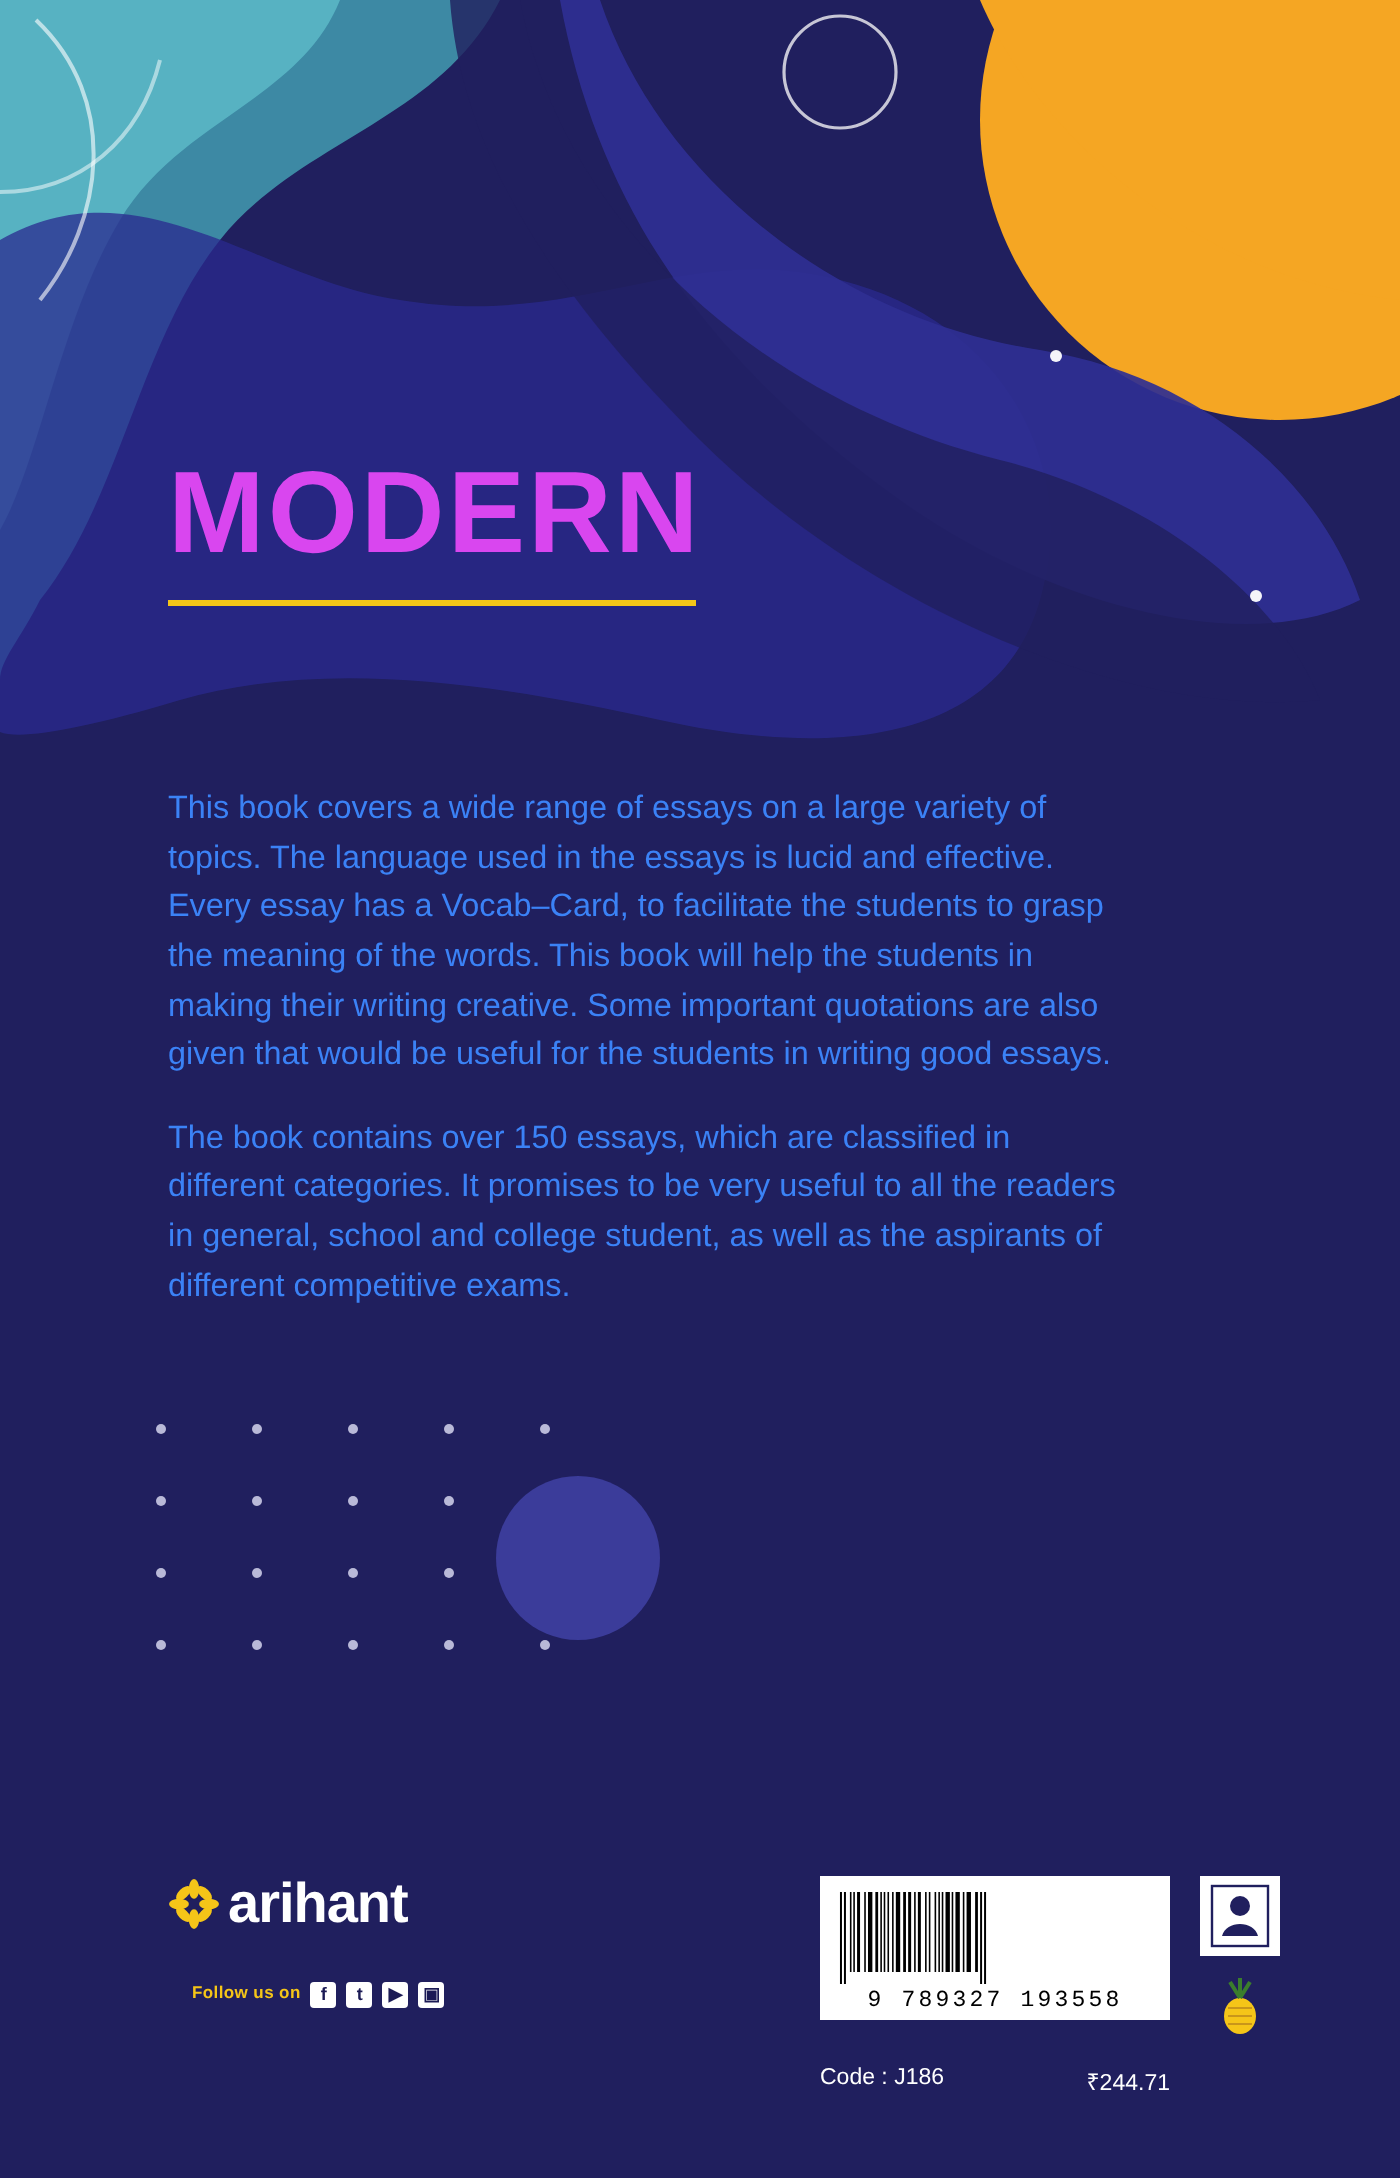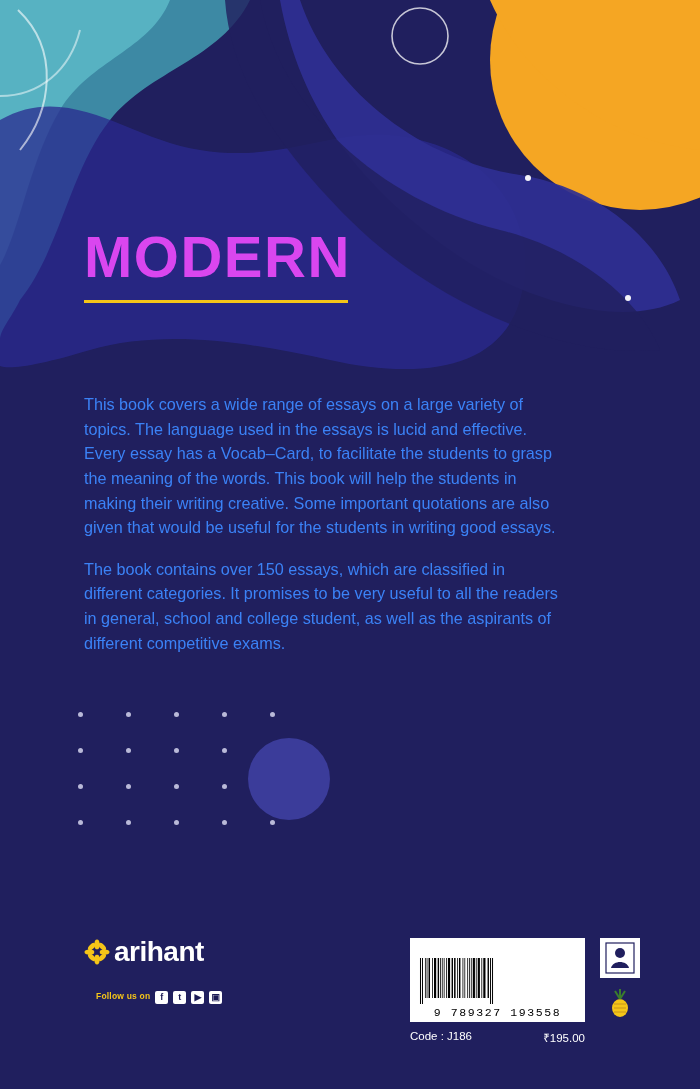--- a/index.html
+++ b/index.html
@@ -167,41 +167,41 @@
 
   
   .barcode-block {
     position: absolute;
     left: 410px;
     top: 8px;
     width: 175px;
   }
   .barcode-box {
     background: #ffffff;
-    padding: 20px 8px 3px 8px;
+    padding: 8px 8px 3px 8px;
     box-sizing: border-box;
     width: 175px;
   }
   .bars {
     height: 46px;
     width: 100%;
     display: block;
   }
   .barcode-digits {
     text-align: center;
     font-family: "Liberation Mono", monospace;
     font-size: 11.5px;
     letter-spacing: 1.6px;
     color: #000000;
     margin-top: 2px;
   }
   .meta-row {
     display: flex;
     justify-content: space-between;
-    margin-top: 8px;
+    margin-top: 23px;
     width: 175px;
     color: #ffffff;
     font-size: 11.5px;
   }
 
   .side-logos {
     position: absolute;
     left: 600px;
     top: 8px;
     width: 56px;
@@ -351,21 +351,21 @@
             <rect x="63.80" y="0" width="0.80" height="40" fill="#000"></rect>
             <rect x="65.70" y="0" width="2.20" height="40" fill="#000"></rect>
             <rect x="70.00" y="0" width="1.40" height="40" fill="#000"></rect>
             <rect x="72.50" y="0" width="1.00" height="46" fill="#000"></rect>
             <rect x="74.50" y="0" width="1.00" height="46" fill="#000"></rect>
           </svg>
         <div class="barcode-digits">9 789327 193558</div>
       </div>
       <div class="meta-row">
         <span>Code : J186</span>
-        <span>₹195.00</span>
+        <span>₹244.71</span>
       </div>
     </div>
 
     <div class="side-logos">
       <div class="logo-card">
         <svg width="30" height="32" viewBox="0 0 30 32">
           <rect x="1" y="1" width="28" height="30" fill="#ffffff" stroke="#201f5e" stroke-width="1.2"></rect>
           <circle cx="15" cy="11" r="5" fill="#201f5e"></circle>
           <path d="M6,26 C8,18 22,18 24,26 Z" fill="#201f5e"></path>
         </svg>

